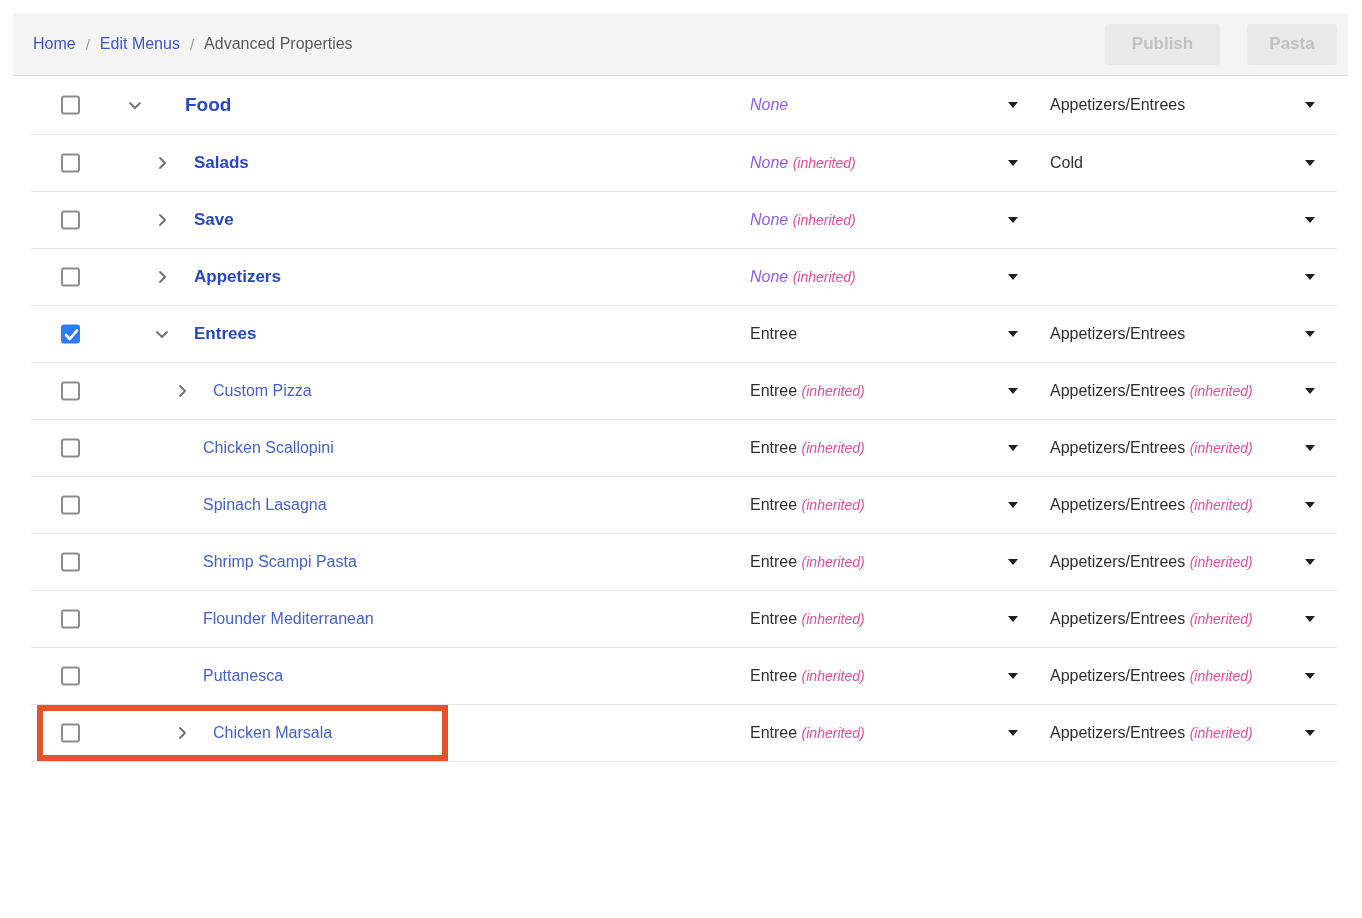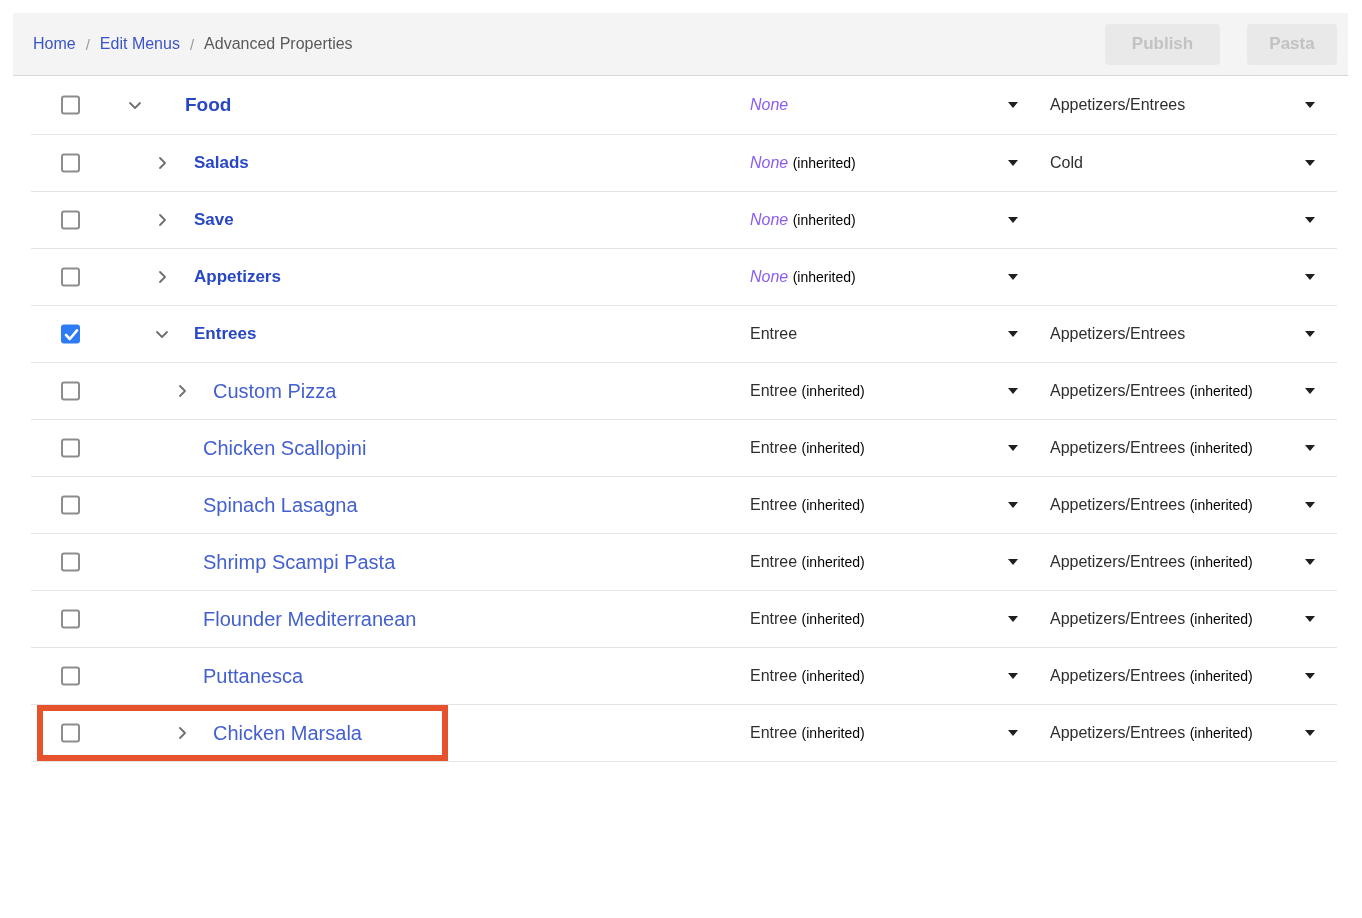--- a/index.html
+++ b/index.html
@@ -48,31 +48,31 @@
   }
   .checkbox.checked { background:#2e7bf6; border-color:#2e7bf6; }
   .checkbox svg { display:none; position:absolute; left:1px; top:2px; }
   .checkbox.checked svg { display:block; }
 
   .chev { width:16px; height:16px; cursor:pointer; }
   .row.menu  .chev { left:96px; }
   .row.group .chev { left:123px; }
   .row.item  .chev { left:143px; }
 
-  .name { font-size:20px; cursor:pointer; white-space:nowrap; }
+  .name { font-size:16px; cursor:pointer; white-space:nowrap; }
   .row.menu  .name { left:142px; font-size:19px; font-weight:bold; color:#2847c5;margin-left:12px; }
   .row.group .name { left:163px; font-size:17px; font-weight:bold; color:#2847c5; }
   .row.item  .name { left:172px; color:#4460cf; }
   .row.item.haschev .name { left:182px; }
 
   .course-cell { left:719px; width:248px; white-space:nowrap; cursor:pointer; }
   .prep-cell   { left:1019px; width:248px; overflow:hidden; white-space:nowrap; cursor:pointer; }
   .val { font-size:16px; color:#2e2e2e; }
   .val.italic { font-style:italic; color:#8b5cf6; }
-  .inh { font-size:14px; color:#000000; }
+  .inh { font-size:14px; font-style:italic; color:#ec4899; }
 
   .dd-arrow {
     width:0; height:0; border-left:5px solid transparent; border-right:5px solid transparent;
     border-top:6px solid #1f1f1f; cursor:pointer;
   }
   .dd-course { left:977px; }
   .dd-prep { left:1274px; }
 
   .hl {
     position:absolute; left:6px; top:0; width:411px; height:56px;

